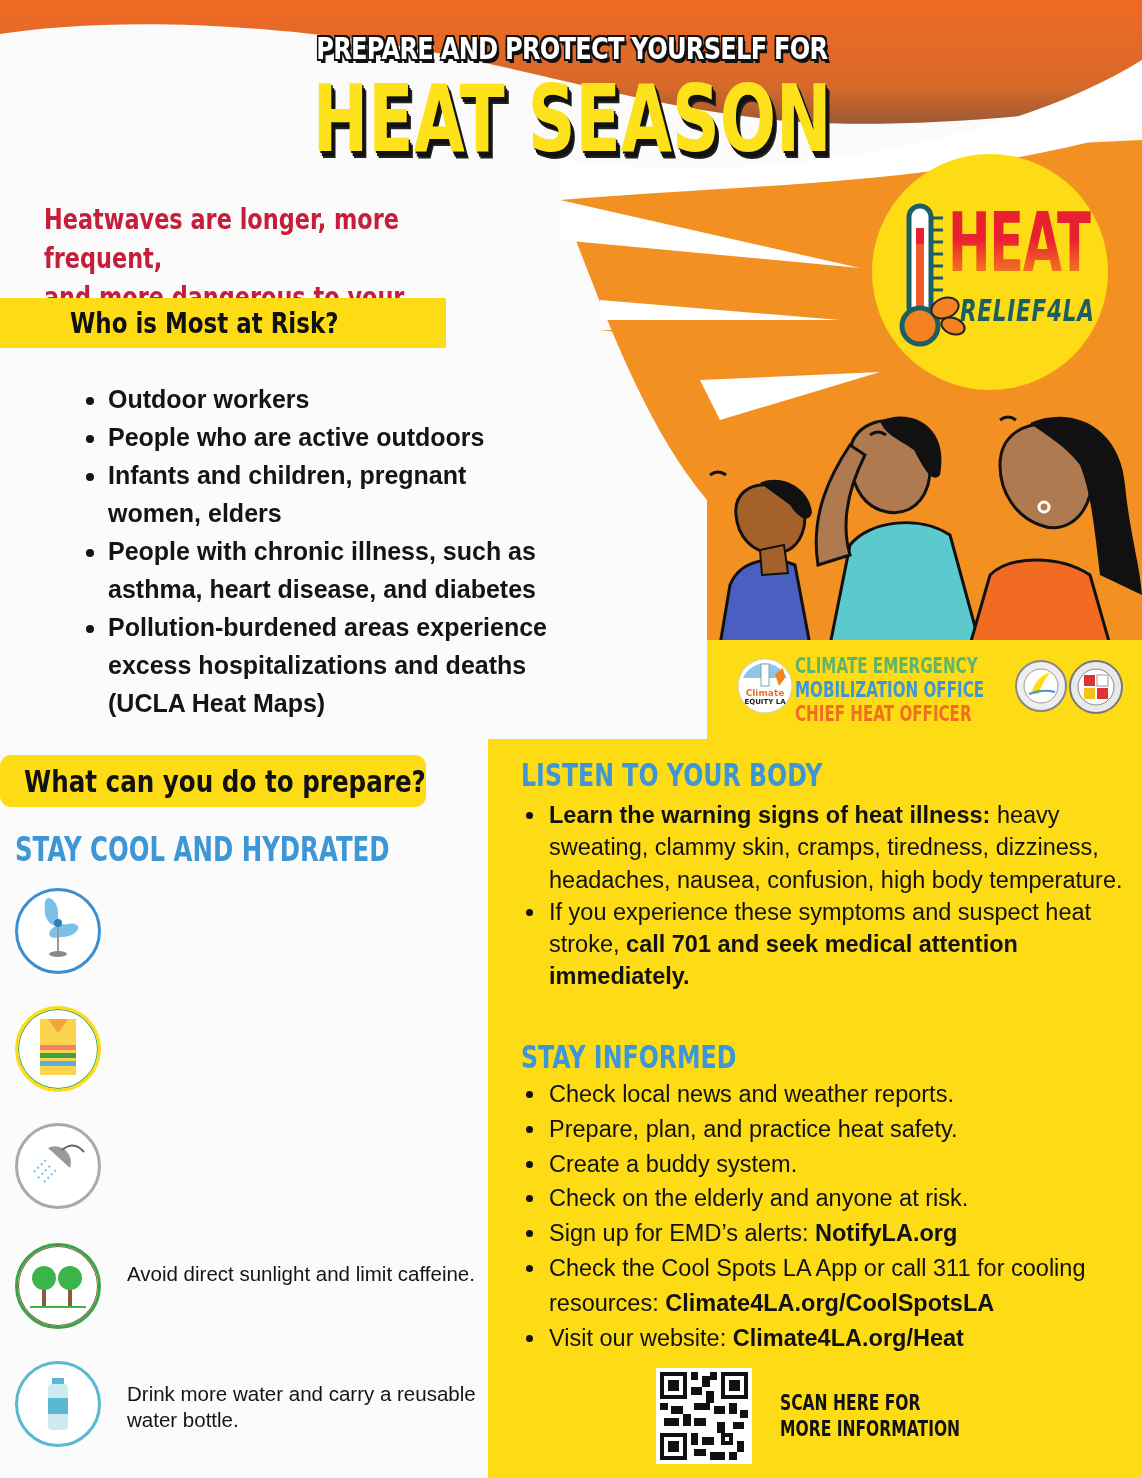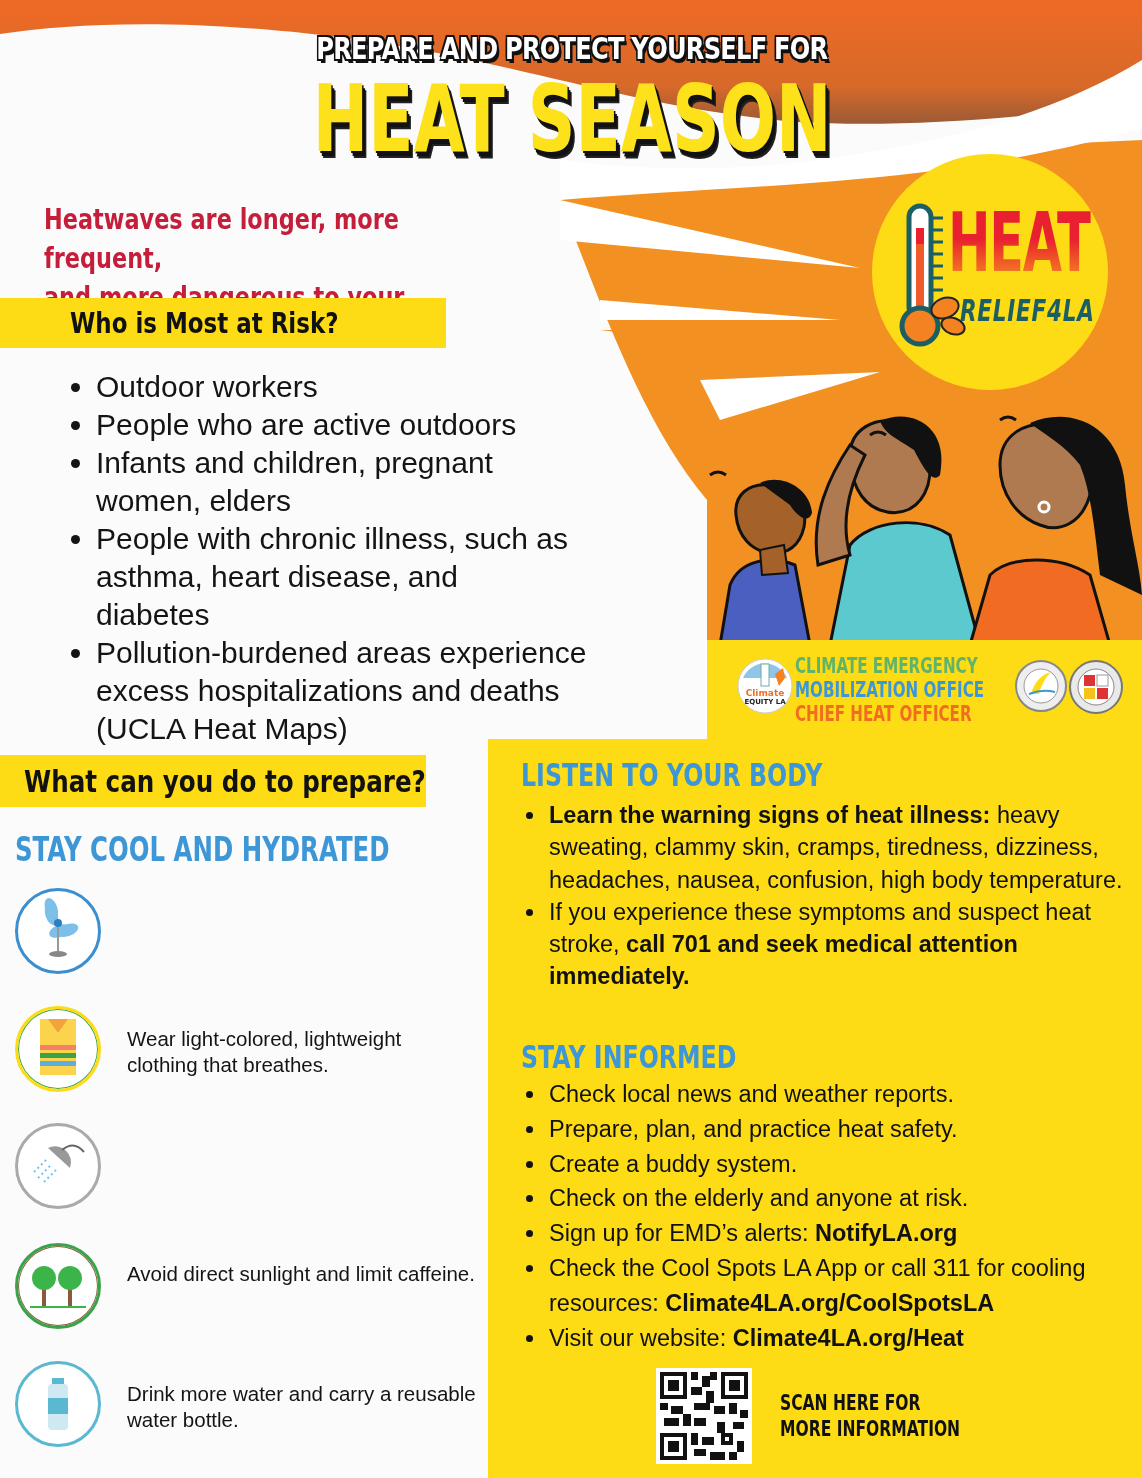--- a/index.html
+++ b/index.html
@@ -43,26 +43,26 @@
     background: #fddc16; z-index: 3;
   }
   .section-bar span {
     display: inline-block;
     font-family: "DejaVu Sans", sans-serif; font-weight: bold;
     color: #111; transform: scaleX(0.82); transform-origin: 0 50%;
     white-space: nowrap;
   }
   #risk-bar { left: 0; top: 298px; width: 446px; height: 50px; }
   #risk-bar span { font-size: 28px; line-height: 52px; margin-left: 70px; }
-  #prep-bar { left: 0; top: 755px; width: 426px; height: 52px; }
+  #prep-bar { left: 0; top: 755px; width: 426px; height: 52px; border-radius: 11px; }
   #prep-bar span { font-size: 30px; line-height: 54px; margin-left: 24px; }
 
   ul.risk {
-    left: 56px; top: 368px; width: 560px; margin: 0; padding: 0 0 0 40px;
-    font-size: 30px; line-height: 38px; color: #141414; z-index: 3;
+    left: 56px; top: 368px; width: 560px; margin: 12px; padding: 0 0 0 40px;
+    font-size: 25px; line-height: 38px; color: #141414; z-index: 3; font-weight: bold;
   }
   ul.risk li { margin: 0; padding-left: 0; }
 
   
   #logo { left: 857px; top: 178px; width: 260px; height: 190px; z-index: 4; }
   .logo-heat {
     left: 948px; top: 200px; font-family: "DejaVu Sans", sans-serif; font-weight: bold;
     font-size: 82px; line-height: 86px; letter-spacing: -2px;
     background: linear-gradient(#e8202f 0%, #e8202f 45%, #f58220 90%);
     -webkit-background-clip: text; background-clip: text; color: transparent;
@@ -340,21 +340,20 @@
 <div class="abs cool-item" style="top:1006px">
   <div class="ic" style="border-color:#fddc16;box-shadow: inset 0 0 0 1px #3aa34a">
     <svg viewBox="0 0 80 80" width="80" height="80">
       <path d="M22 10 L32 10 L40 24 L48 10 L58 10 L58 66 L22 66 Z" fill="#fbd34d"></path>
       <path d="M30 10 L40 24 L50 10 Z" fill="#f4a23a"></path>
       <rect x="22" y="36" width="36" height="5" fill="#f4806a"></rect>
       <rect x="22" y="44" width="36" height="5" fill="#3aa34a"></rect>
       <rect x="22" y="52" width="36" height="5" fill="#5aaee0"></rect>
     </svg>
   </div>
-  <div class="txt" style="top:20px">Wear light-colored, lightweight clothing that breathes.</div>
 </div>
 
 <div class="abs cool-item" style="top:1123px">
   <div class="ic" style="border-color:#aaaaaa">
     <svg viewBox="0 0 80 80" width="80" height="80">
       <path d="M30 22 A16 16 0 0 1 52 42 Z" fill="#999"></path>
       <path d="M44 24 Q56 14 66 26" stroke="#666" stroke-width="2" fill="none"></path>
       <g stroke="#7cc0ea" stroke-width="2" stroke-dasharray="2 3">
         <line x1="28" y1="34" x2="16" y2="46"></line>
         <line x1="32" y1="40" x2="20" y2="52"></line>

